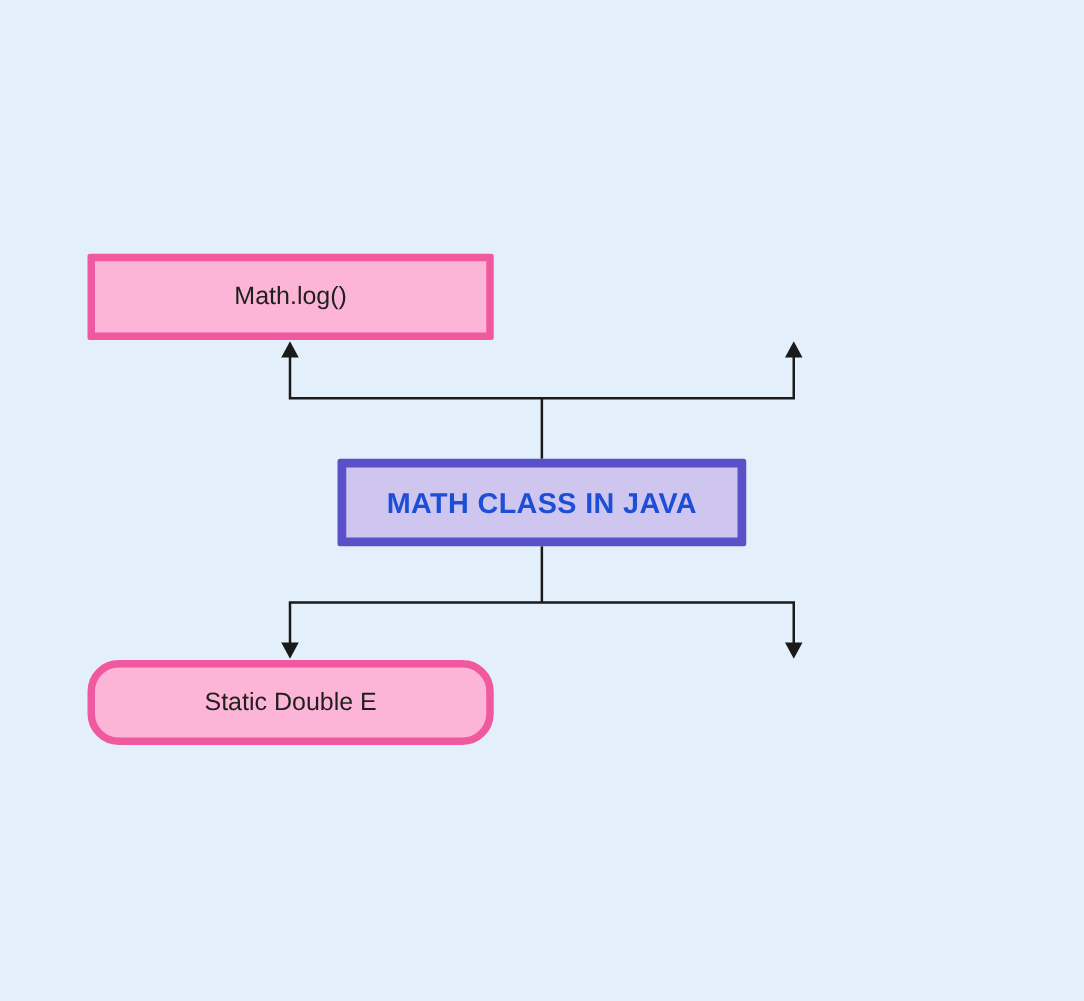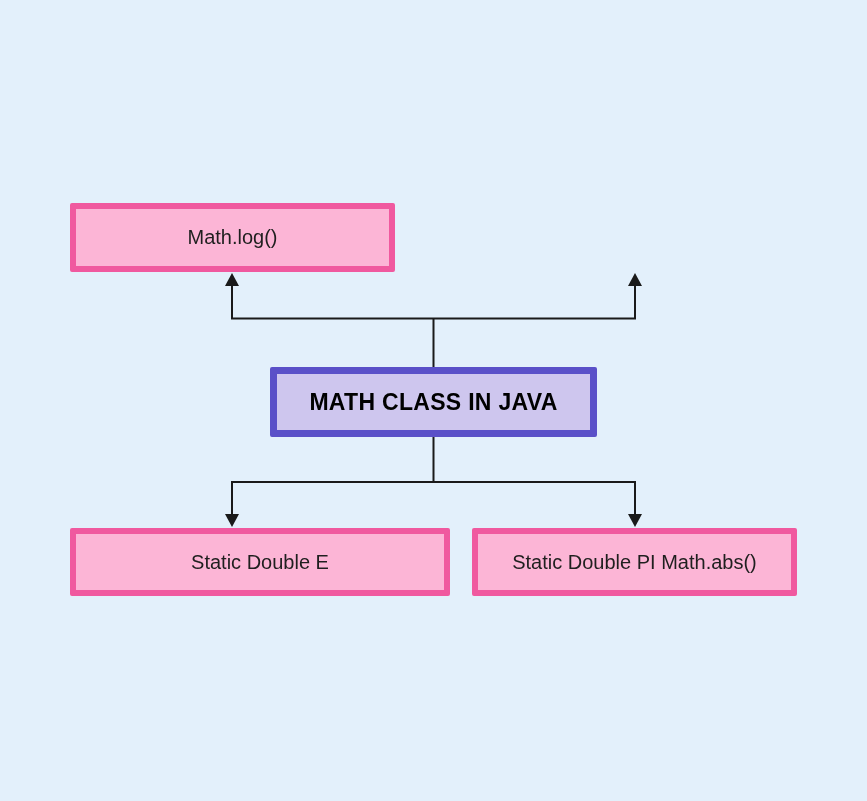--- a/index.html
+++ b/index.html
@@ -35,29 +35,29 @@
   .node-pink {
     background: #FCB5D6;
     border: 6px solid #F0599F;
     color: #1F1F1F;
     font-size: 20px;
     font-weight: 400;
   }
   .node-purple {
     background: #CEC6EE;
     border: 7px solid #5A50C8;
-    color: #000000;
+    color: #1d4ed8;
     font-size: 23px;
     font-weight: 700;
     letter-spacing: 0.3px;
   }
   .node-top-left     { left: 70px;  top: 203px; width: 325px; height: 69px; }
   .node-top-right    { left: 472px; top: 203px; width: 327px; height: 69px; }
   .node-center       { left: 270px; top: 367px; width: 327px; height: 70px; }
-  .node-bottom-left  { left: 70px;  top: 528px; width: 380px; height: 68px; }
+  .node-bottom-left  { left: 70px;  top: 528px; width: 325px; height: 68px; border-radius: 25px; }
   .node-bottom-right { left: 472px; top: 528px; width: 325px; height: 68px; }
 </style>
 </head>
 <body>
 
 <div class="canvas">
 
   <svg class="connector-svg" viewBox="0 0 867 801" xmlns="http://www.w3.org/2000/svg">
 
     <path d="M433.5 367 L433.5 318.5 M232 318.5 L635 318.5 M232 319.5 L232 279 M635 319.5 L635 279" stroke="#1A1A1A" stroke-width="2" fill="none"></path>
@@ -75,17 +75,14 @@
 
 
   <div class="node node-purple node-center">
     <span>MATH CLASS IN JAVA</span>
   </div>
 
   <div class="node node-pink node-bottom-left">
     <span>Static Double E</span>
   </div>
 
-  <div class="node node-pink node-bottom-right">
-    <span>Static Double PI Math.abs()</span>
-  </div>
 
 </div>
 
 </body></html>

